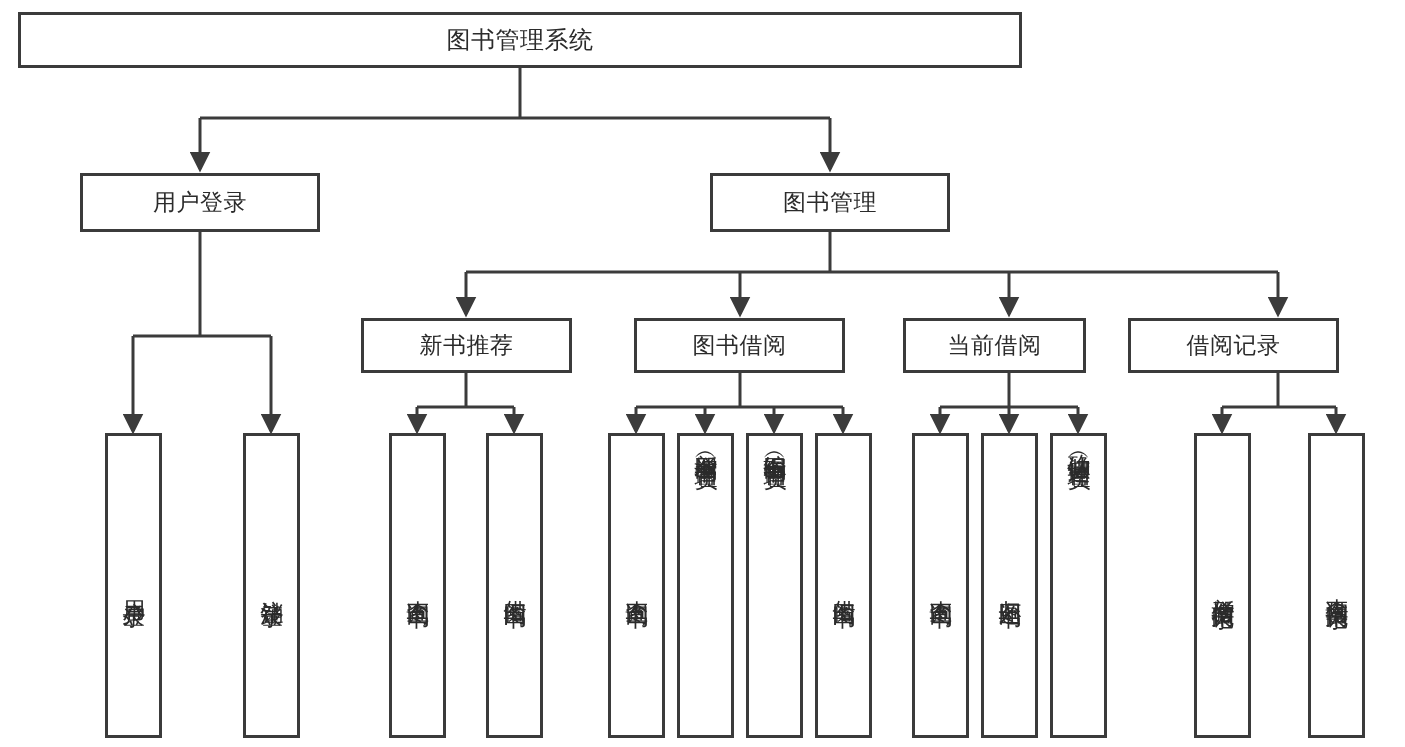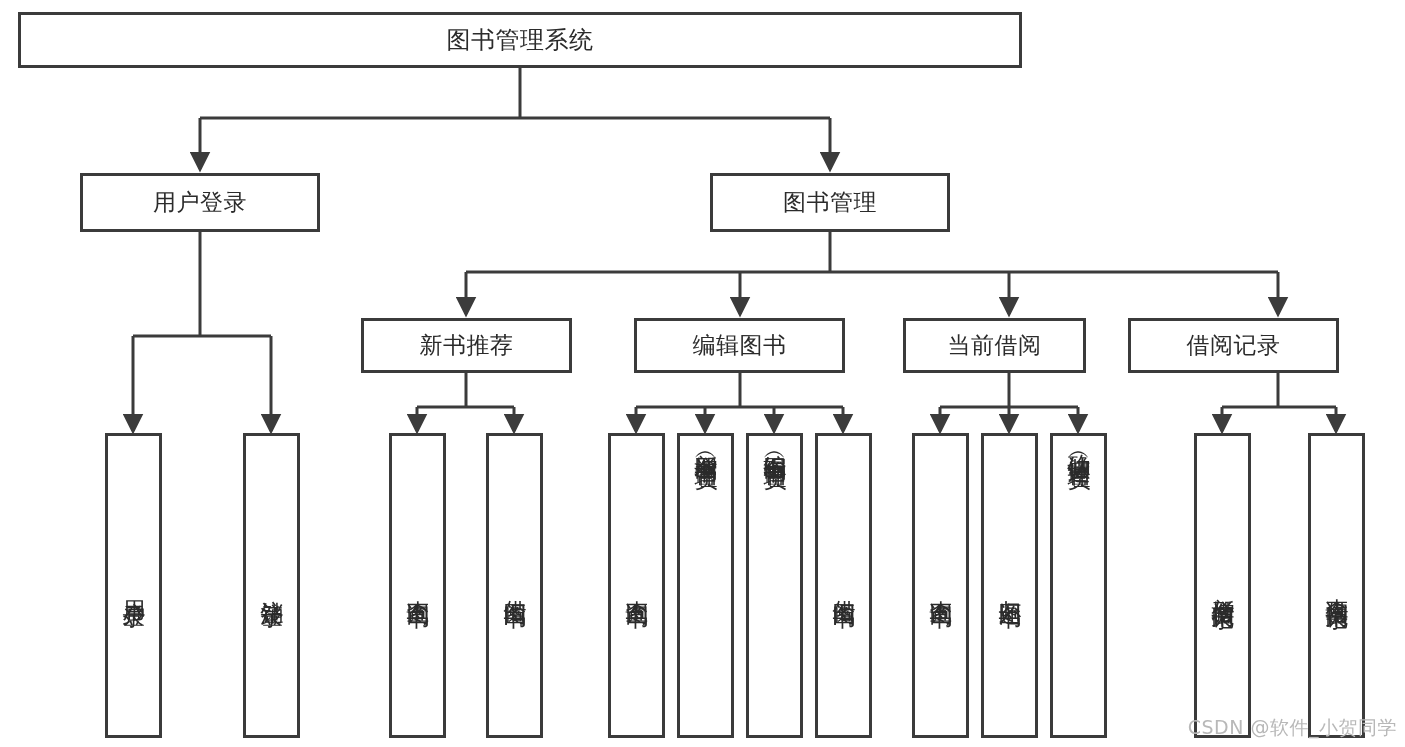--- a/index.html
+++ b/index.html
@@ -147,21 +147,21 @@
 
   <div class="node horiz" style="left:710px; top:173px; width:240px; height:59px;">
     <span class="node-label">图书管理</span>
   </div>
 
   <div class="node horiz" style="left:361px; top:318px; width:211px; height:55px;">
     <span class="node-label">新书推荐</span>
   </div>
 
   <div class="node horiz" style="left:634px; top:318px; width:211px; height:55px;">
-    <span class="node-label">编辑图书</span>
+    <span class="node-label">图书借阅</span>
   </div>
 
   <div class="node horiz" style="left:903px; top:318px; width:183px; height:55px;">
     <span class="node-label">当前借阅</span>
   </div>
 
   <div class="node horiz" style="left:1128px; top:318px; width:211px; height:55px;">
     <span class="node-label">借阅记录</span>
   </div>
 
@@ -210,15 +210,14 @@
   </div>
 
   <div class="node leaf center-text" style="left:1194px; top:433px; width:57px; height:305px;">
     <span class="node-label">新增借阅记录</span>
   </div>
 
   <div class="node leaf center-text" style="left:1308px; top:433px; width:57px; height:305px;">
     <span class="node-label">查询借阅记录</span>
   </div>
 
-  <div class="watermark">CSDN @软件_小贺同学</div>
 
 </div>
 
 </body></html>

